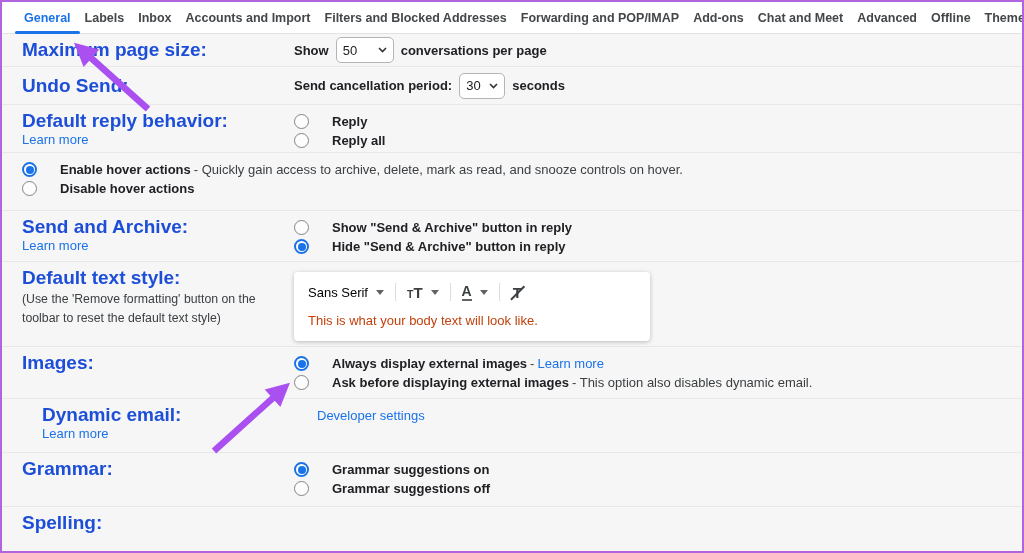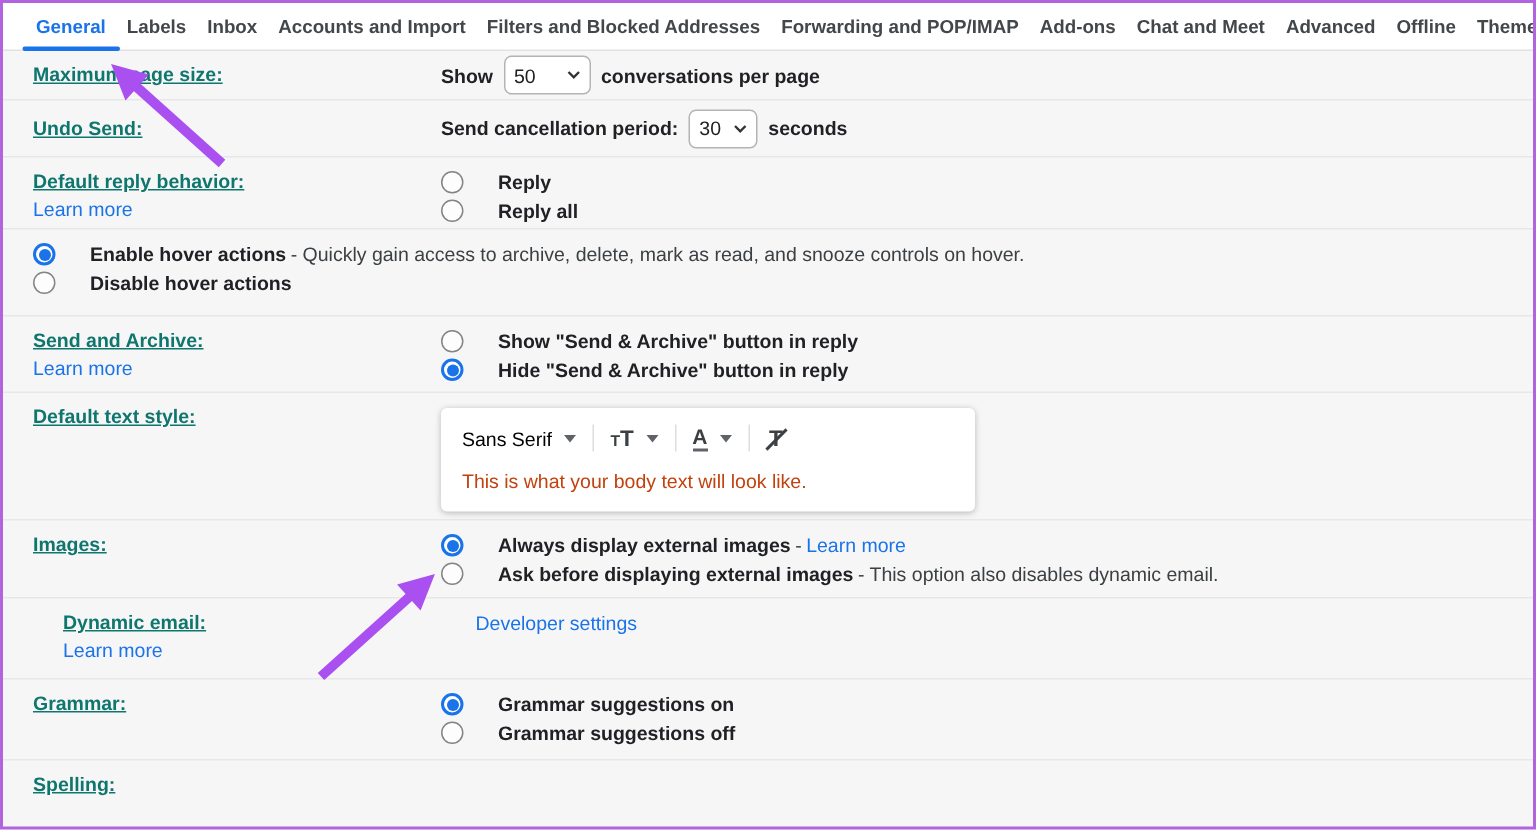--- a/index.html
+++ b/index.html
@@ -21,21 +21,21 @@
   
   .row { display:grid; grid-template-columns:272px 1fr; padding-left:20px;
          border-bottom:1px solid #e7e7e7; }
   .r1 { height:33px; } .r2 { height:38px; } .r3 { height:48px; } .r4 { height:58px; }
   .r5 { height:51px; } .r6 { height:85px; } .r7 { height:52px; } .r8 { height:54px;padding-left:40px; }
   .r9 { height:54px; } .r10 { height:44px; border-bottom:none; }
 
   .cell { display:flex; flex-direction:column; justify-content:flex-start; padding-top:7px; }
   .v-center .cell { justify-content:center; padding-top:0; }
 
-  .row-label { font-size:13px; font-weight:700; color:#0f766e; line-height:18px;text-decoration:underline; }
+  .row-label { font-size:19px; font-weight:700; color:#1d4ed8; line-height:18px; }
   .learn-more { font-size:13px; color:#1a73e8; line-height:19px; cursor:pointer; }
   .note { font-size:12.3px; color:#3c4043; line-height:19px; max-width:254px; margin-top:3px; }
 
   .inline-line { display:flex; align-items:center; gap:7px; font-size:13px;
                  font-weight:700; color:#202124; }
 
   .opt { display:flex; align-items:center; gap:23px; line-height:19px; font-size:13px; }
   .opt-bold { font-weight:700; color:#202124; white-space:nowrap; }
   .opt-desc { color:#3c4043; margin-left:3px; white-space:nowrap; }
   .link { color:#1a73e8; cursor:pointer; }
@@ -178,20 +178,21 @@
       <div class="opt">
           <span class="radio checked"></span>
           <span class="opt-bold">Hide "Send &amp; Archive" button in reply</span>
         </div>
     </div>
   </div>
 
   <div class="row r6">
     <div class="cell">
       <span class="row-label">Default text style:</span>
+      <span class="note">(Use the 'Remove formatting' button on the toolbar to reset the default text style)</span>
     </div>
     <div class="cell">
       <div class="style-card">
         <div class="toolbar">
           <span class="tb-group">
             <span class="tb-font">Sans Serif</span>
             <span class="caret"></span>
           </span>
           <span class="tb-divider"></span>
           <span class="tb-group">

